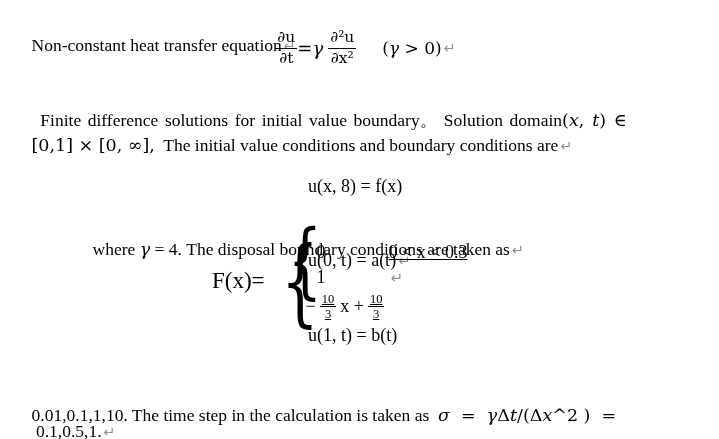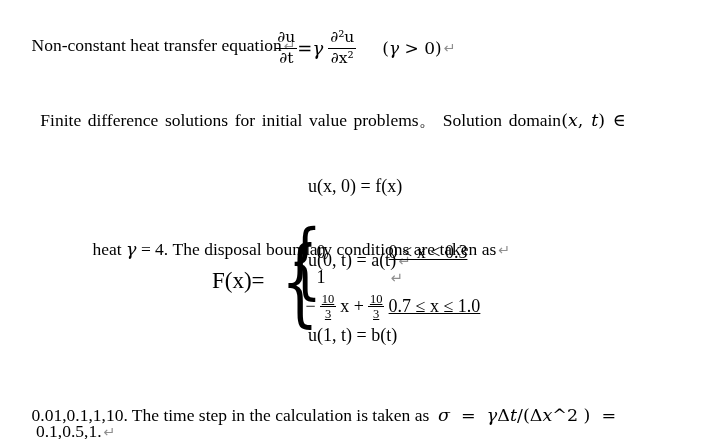--- a/index.html
+++ b/index.html
@@ -72,34 +72,37 @@
     <span class="eq-mid it">γ</span>
     <span class="frac" style="margin-left:5px;">
       <span class="num">∂²u</span>
       <span class="den">∂x²</span>
     </span>
     <span class="eq-cond"><span>(</span><span class="it">γ</span><span> &gt; 0)</span></span>
     <span class="ret">↵</span>
   </div>
 
   <div class="line para-domain-1" style="top:77px;">
-    <span>Finite difference solutions for initial value problems。 Solution domain</span><span class="mathtxt"><span>(</span><span class="it">x</span><span>, </span><span class="it">t</span><span>) ∈</span></span>
+    <span>Finite difference solutions for initial value boundary。 Solution domain</span><span class="mathtxt"><span>(</span><span class="it">x</span><span>, </span><span class="it">t</span><span>) ∈</span></span>
+  </div>
+  <div class="line" style="top:102px;">
+    <span class="mathtxt">[0,1] × [0, ∞],</span><span>  The initial value conditions and boundary conditions are</span><span class="ret">↵</span>
   </div>
 
   <div class="system">
     <span class="brace">{</span>
     <div class="rows">
-      <div><span>u(x, 0) = f(x)</span></div>
+      <div><span>u(x, 8) = f(x)</span></div>
       <div><span>u(0, t) = a(t)</span><span class="ret">↵</span></div>
       <div><span>u(1, t) = b(t)</span></div>
     </div>
   </div>
 
   <div class="line where-line" style="top:206px;">
-    <span>heat </span><span class="it">γ</span><span> = 4. The disposal boundary conditions are taken as</span><span class="ret">↵</span>
+    <span>where </span><span class="it">γ</span><span> = 4. The disposal boundary conditions are taken as</span><span class="ret">↵</span>
   </div>
 
   <div class="piecewise">
     <span class="pw-lhs">F(x)=</span>
     <span class="brace">{</span>
     <div class="pw-rows">
       <div class="pw-row">
         <span class="pw-val padded">0</span>
         <span class="pw-cond">0 &lt; x &lt; 0.3</span>
       </div>
@@ -113,21 +116,20 @@
           <span class="mfrac">
               <span class="num">10</span>
               <span class="den">3</span>
             </span>
           <span class="expr-op">x +</span>
           <span class="mfrac">
               <span class="num">10</span>
               <span class="den">3</span>
             </span>
         </span>
-        <span class="pw-cond">0.7 ≤ x ≤ 1.0</span>
       </div>
     </div>
   </div>
 
   <div class="line" style="top:372px;">
     <span>0.01,0.1,1,10. The time step in the calculation is taken as  </span><span class="mathtxt"><span class="it">σ</span><span>  =  </span><span class="it">γ</span><span>Δ</span><span class="it">t</span><span>/(Δ</span><span class="it">x</span><span>^2 )  =</span></span>
   </div>
   <div class="line" style="top:388px;">
     <span> 0.1,0.5,1.</span><span class="ret">↵</span>
   </div>

